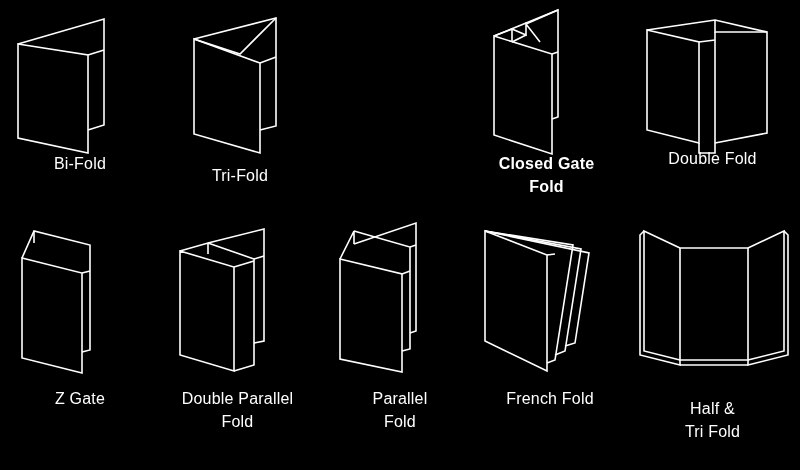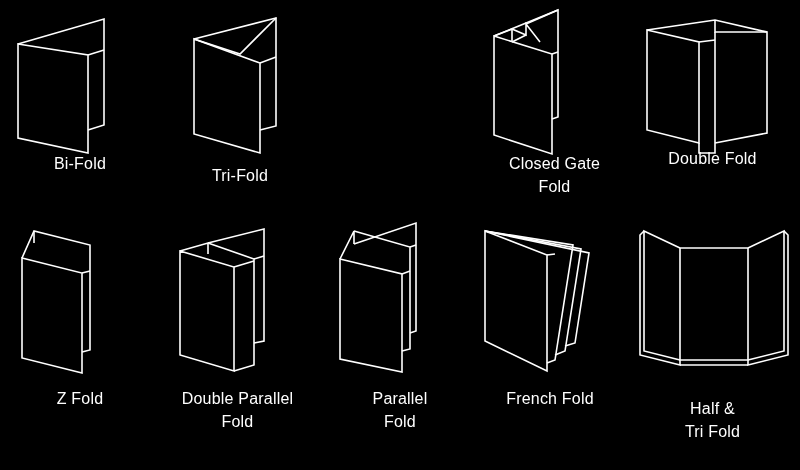--- a/index.html
+++ b/index.html
@@ -75,21 +75,21 @@
   #fig-zfold          { left:  10px; top:  10px; }
   #fig-doubleparallel { left:  22px; top:   8px; }
   #fig-accordion      { left:  10px; top:   4px; }
   #fig-frenchfold     { left:  10px; top:   8px; }
   #fig-halftri        { left:   5px; top:   8px; }
 
   
   #cap-bifold         { left:   0px; top: 152px; width: 160px; }
   #cap-trifold        { left:   0px; top: 164px; width: 160px; }
   #cap-gatefold       { left:   0px; top: 152px; width: 160px; }
-  #cap-closedgate     { left:   12px; top: 152px; width: 165px; }
+  #cap-closedgate     { left:   4px; top: 152px; width: 165px; font-weight: bold; }
   #cap-barrelfold     { left:   0px; top: 147px; width: 175px; }
   #cap-zfold          { left:   0px; top: 172px; width: 160px; }
   #cap-doubleparallel { left:   0px; top: 172px; width: 175px; }
   #cap-accordion      { left:   0px; top: 172px; width: 160px; }
   #cap-frenchfold     { left:   0px; top: 172px; width: 170px; }
   #cap-halftri        { left:   0px; top: 182px; width: 175px; }
 </style>
 </head>
 <body>
 
@@ -164,21 +164,21 @@
     <div class="figure" id="fig-zfold">
       <svg width="120" height="150" viewBox="0 0 120 150" aria-hidden="true">
 
         <path class="fold-stroke" d="M 12 33 L 72 48 L 72 148 L 12 133 Z"></path>
 
         <path class="fold-stroke" d="M 12 33 L 24 6 L 80 20 L 80 125 L 72 127"></path>
         <path class="fold-stroke" d="M 24 6 L 24 18"></path>
         <path class="fold-stroke" d="M 72 48 L 80 46"></path>
       </svg>
     </div>
-    <div class="caption" id="cap-zfold">Z Fold</div>
+    <div class="caption" id="cap-zfold">Z Gate</div>
   </div>
 
   <div class="cell" id="cell-doubleparallel">
     <div class="figure" id="fig-doubleparallel">
       <svg width="130" height="152" viewBox="0 0 130 152" aria-hidden="true">
 
         <path class="fold-stroke" d="M 8 28 L 62 44 L 62 148 L 8 132 Z"></path>
 
         <path class="fold-stroke" d="M 8 28 L 36 20 L 36 31"></path>
         <path class="fold-stroke" d="M 36 20 L 82 36 L 82 142 L 62 148"></path>

